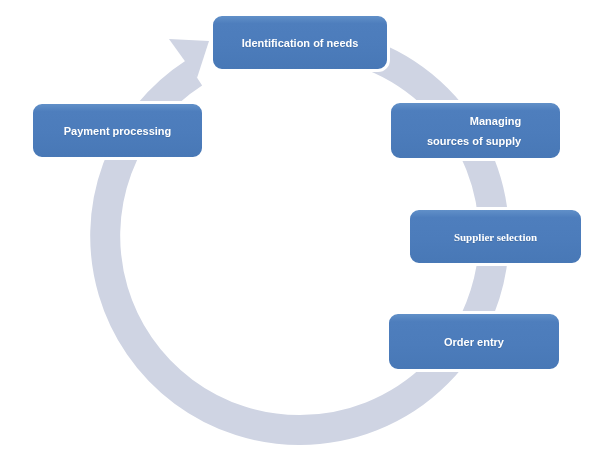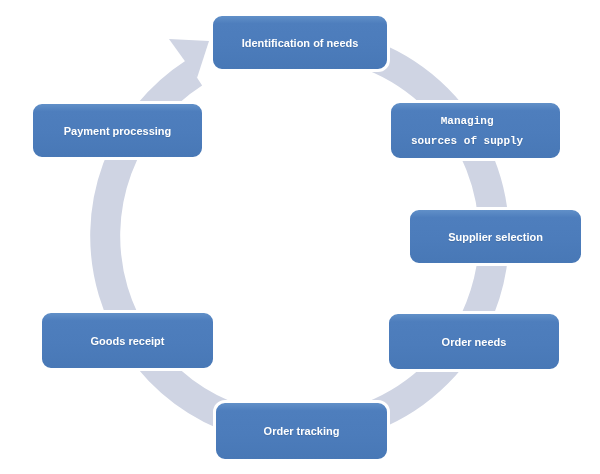--- a/index.html
+++ b/index.html
@@ -39,28 +39,27 @@
     font-size: 11px;
     font-weight: bold;
     line-height: 20px;
     white-space: pre-line;
     text-shadow: 0 1px 1px rgba(0,0,0,0.12);
   }
   .box.align-left {
     justify-content: flex-start;
   }
   .box.align-left .lbl {
-    text-align: center;
-    padding-left: 20px;
-    font-family: Liberation Mono, monospace;
+    text-align: right;
+    padding-left: 36px;
   }
   
   .b-identification { left: 210px; top: 13px;  width: 180px; height: 59px; }
   .b-managing       { left: 388px; top: 100px; width: 175px; height: 61px; }
-  .b-supplier       { left: 407px; top: 207px; width: 177px; height: 59px; }
+  .b-supplier       { left: 407px; top: 207px; width: 177px; height: 59px; font-family: Liberation Serif, serif; }
   .b-order-entry    { left: 386px; top: 311px; width: 176px; height: 61px; }
   .b-order-tracking { left: 213px; top: 400px; width: 177px; height: 62px; }
   .b-goods-receipt  { left: 39px;  top: 310px; width: 177px; height: 61px; }
   .b-invoice        { left: 18px;  top: 207px; width: 178px; height: 58px; }
   .b-payment        { left: 30px;  top: 101px; width: 175px; height: 59px; justify-content: center; }
 </style>
 </head>
 <body>
 
 <div class="stage">
@@ -79,29 +78,23 @@
   <div class="box b-managing align-left">
     <span class="lbl">Managing
 sources of supply</span>
   </div>
 
   <div class="box b-supplier">
     <span class="lbl">Supplier selection</span>
   </div>
 
   <div class="box b-order-entry">
-    <span class="lbl">Order needs</span>
+    <span class="lbl">Order entry</span>
   </div>
 
-  <div class="box b-order-tracking">
-    <span class="lbl">Order tracking</span>
-  </div>
 
-  <div class="box b-goods-receipt">
-    <span class="lbl">Goods receipt</span>
-  </div>
 
 
   <div class="box b-payment">
     <span class="lbl">Payment processing</span>
   </div>
 
 </div>
 
 </body></html>

